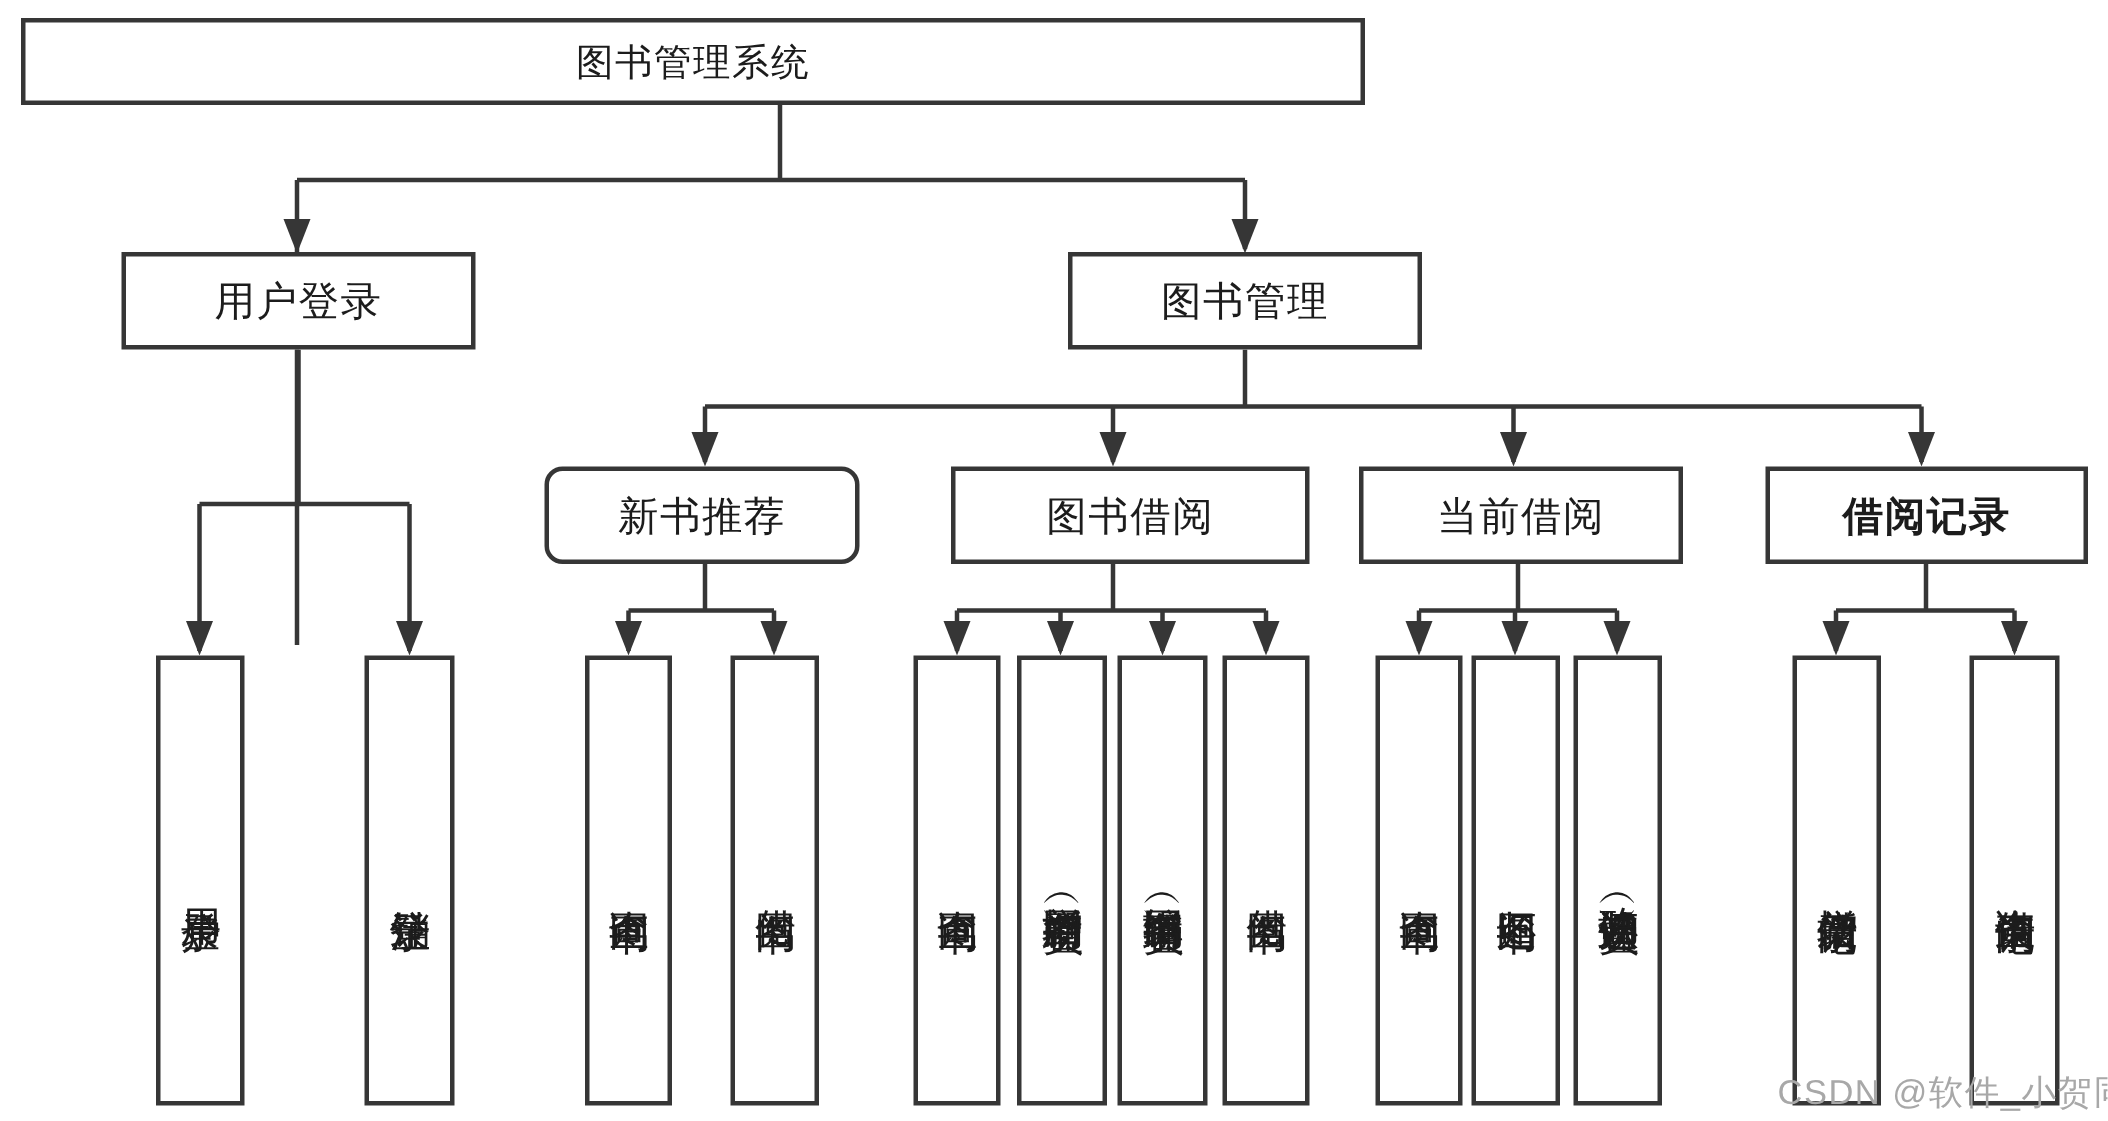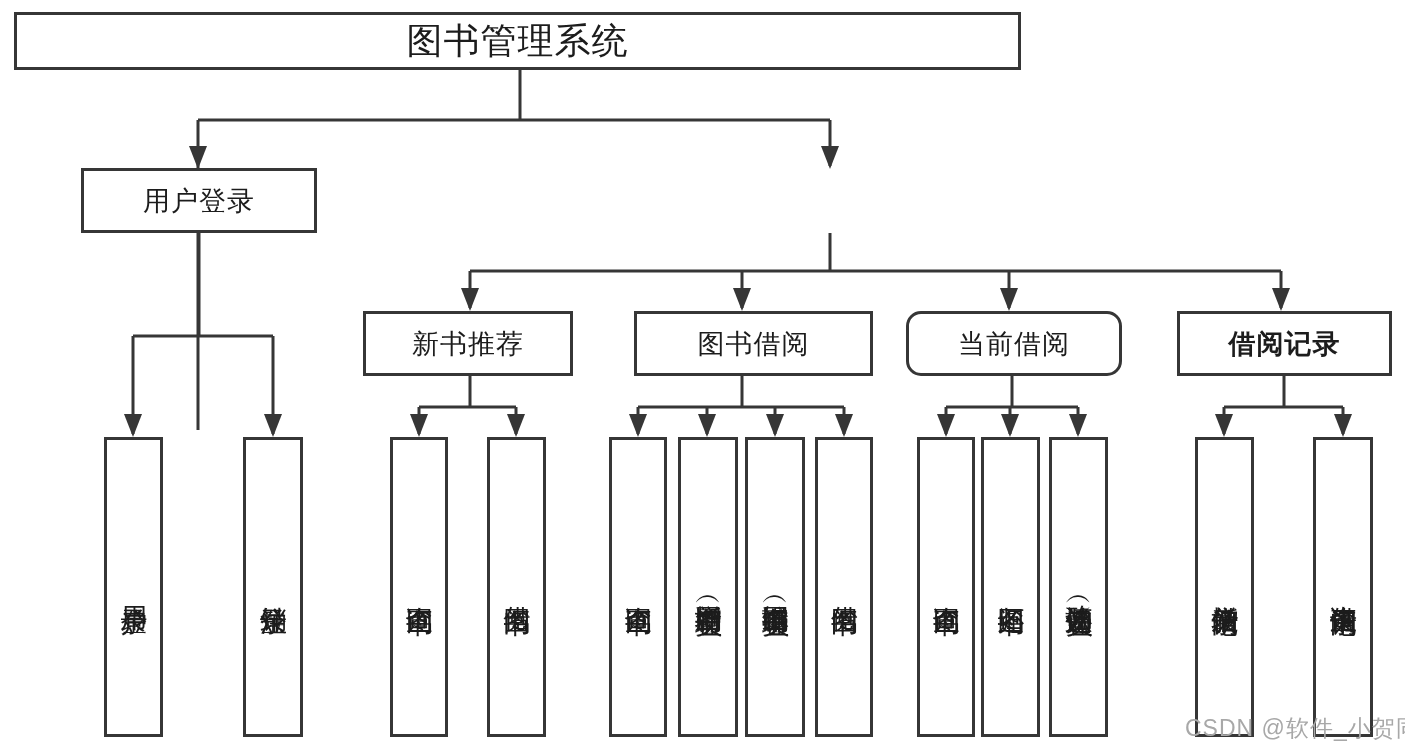--- a/index.html
+++ b/index.html
@@ -22,29 +22,29 @@
     position:absolute;box-sizing:border-box;z-index:2;
     border:3px solid var(--line);background:#fff;color:var(--text);
     display:flex;align-items:center;justify-content:center;
   }
   .h{font-size:27px;letter-spacing:1px;}
   .v{
     writing-mode:vertical-rl;font-size:27px;line-height:1.08;
     letter-spacing:1px;text-align:center;
   }
   
-  #root{left:14px;top:12px;width:1007px;height:58px;font-size:36px;}
+  #root{left:14px;top:12px;width:896px;height:58px;font-size:25px;}
   
   #l2-user{left:81px;top:168px;width:236px;height:65px;}
   #l2-book{left:712px;top:168px;width:236px;height:65px;}
   
   .l3{top:311px;height:65px;}
-  #l3-new{left:363px;width:210px;}
+  #l3-new{left:363px;width:210px;border-radius:12px;}
   #l3-borrow{left:634px;width:239px;}
-  #l3-current{left:906px;width:216px;border-radius:15px;}
+  #l3-current{left:906px;width:216px;}
   #l3-record{left:1177px;width:215px;font-weight:bold;}
   
   .leaf{top:437px;height:300px;}
   #lf-u1{left:104px;width:59px;}
   #lf-u2{left:243px;width:60px;}
   #lf-n1{left:390px;width:58px;}
   #lf-n2{left:487px;width:59px;}
   #lf-b1{left:609px;width:58px;}
   #lf-b2{left:678px;width:60px;}
   #lf-b3{left:745px;width:60px;}
@@ -103,20 +103,21 @@
     <g>
       <path class="edge" d="M1284,376 V407 M1224,407 H1343 M1224,407 V434 M1343,407 V434"></path>
       <polygon class="arrow" points="1215,414 1233,414 1224,437"></polygon>
       <polygon class="arrow" points="1334,414 1352,414 1343,437"></polygon>
     </g>
   </svg>
 
   <div class="box h" id="root">图书管理系统</div>
 
   <div class="box h" id="l2-user">用户登录</div>
+  <div class="box h" id="l2-book">图书管理</div>
 
   <div class="box h l3" id="l3-new">新书推荐</div>
   <div class="box h l3" id="l3-borrow">图书借阅</div>
   <div class="box h l3" id="l3-current">当前借阅</div>
   <div class="box h l3" id="l3-record">借阅记录</div>
 
   <div class="box v leaf" id="lf-u1">用户登录</div>
   <div class="box v leaf" id="lf-u2">注销登录</div>
 
   <div class="box v leaf" id="lf-n1">查询图书</div>

